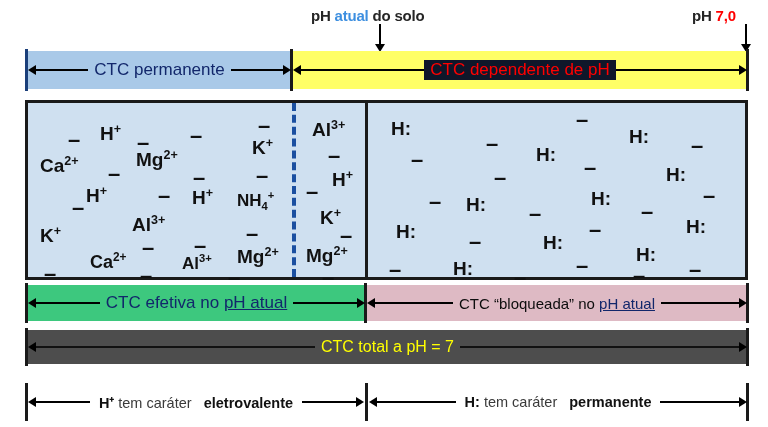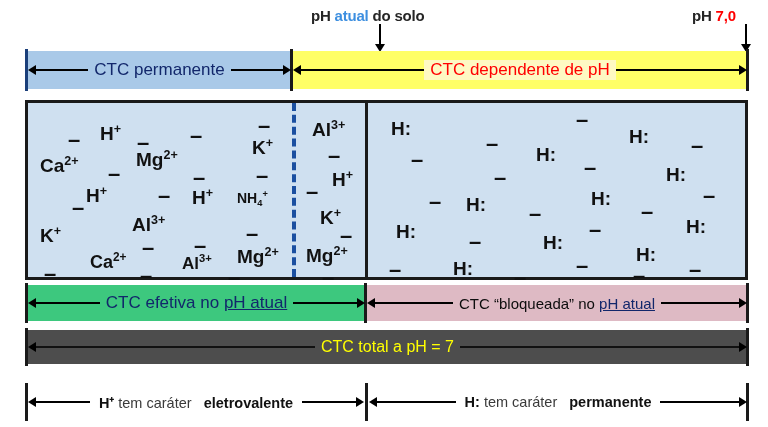--- a/index.html
+++ b/index.html
@@ -202,42 +202,42 @@
     </div>
     <span class="bar-text t-navy" style="background:#a9c9e8;">CTC permanente</span>
   </div>
 
   <div class="bar bar-yellow" style="left:292px; top:51px; width:456px; height:38px;">
     <div class="darrow">
       <div class="line"></div>
       <div class="head-l"></div>
       <div class="head-r"></div>
     </div>
-    <span class="bar-text t-red" style="background:#fef9c3;">CTC dependente de pH</span>
+    <span class="bar-text t-red" style="background:#0f172a;">CTC dependente de pH</span>
   </div>
 
   <div class="vcap blue" style="left:25px; top:49px; height:42px;"></div>
   <div class="vcap" style="left:290px; top:49px; height:42px;"></div>
   <div class="vcap" style="left:746px; top:49px; height:42px;"></div>
 
   <div class="ionbox" style="left:25px; top:100px; width:723px; height:180px;">
 
     <div class="ion-divider-dashed" style="left:264px; top:0; height:174px;"></div>
 
     <div class="ion-divider-solid" style="left:337px; top:0; height:174px;"></div>
 
     <div style="position:absolute; left:4px; top:4px; width:258px; height:170px;">
         <span class="ion" style="left: 8px; top: 48px; font-size: 19px;">Ca<sup>2+</sup></span>
         <span class="ion" style="left: 68px; top: 16px; font-size: 19px;">H<sup>+</sup></span>
         <span class="ion" style="left: 104px; top: 42px; font-size: 19px;">Mg<sup>2+</sup></span>
         <span class="ion" style="left: 220px; top: 30px; font-size: 19px;">K<sup>+</sup></span>
         <span class="ion" style="left: 54px; top: 78px; font-size: 19px;">H<sup>+</sup></span>
         <span class="ion" style="left: 100px; top: 107px; font-size: 19px;">Al<sup>3+</sup></span>
         <span class="ion" style="left: 160px; top: 80px; font-size: 19px;">H<sup>+</sup></span>
-        <span class="ion" style="left: 205px; top: 83px; font-size: 14px;">NH<sub>4</sub><sup>+</sup></span>
+        <span class="ion" style="left: 205px; top: 83px; font-size: 17px;">NH<sub>4</sub><sup>+</sup></span>
         <span class="ion" style="left: 8px; top: 118px; font-size: 19px;">K<sup>+</sup></span>
         <span class="ion" style="left: 58px; top: 145px; font-size: 18px;">Ca<sup>2+</sup></span>
         <span class="ion" style="left: 150px; top: 146px; font-size: 17px;">Al<sup>3+</sup></span>
         <span class="ion" style="left: 205px; top: 139px; font-size: 19px;">Mg<sup>2+</sup></span>
         <span class="neg" style="left: 36px; top: 22px; font-size: 22px;">–</span>
         <span class="neg" style="left: 105px; top: 25px; font-size: 22px;">–</span>
         <span class="neg" style="left: 158px; top: 18px; font-size: 22px;">–</span>
         <span class="neg" style="left: 226px; top: 8px; font-size: 22px;">–</span>
         <span class="neg" style="left: 76px; top: 56px; font-size: 22px;">–</span>
         <span class="neg" style="left: 161px; top: 60px; font-size: 22px;">–</span>

